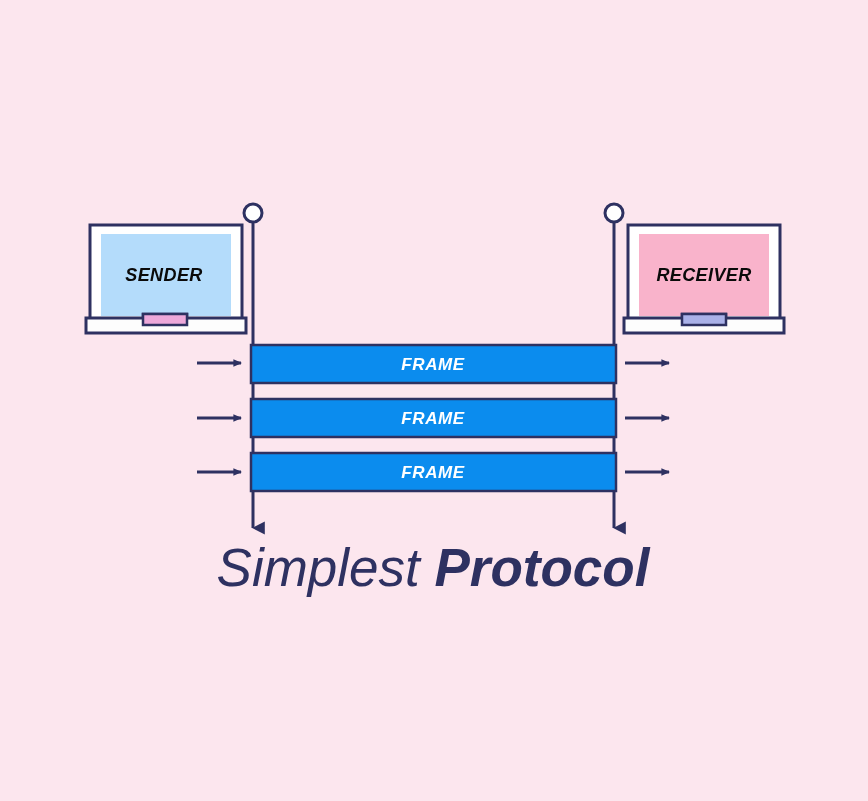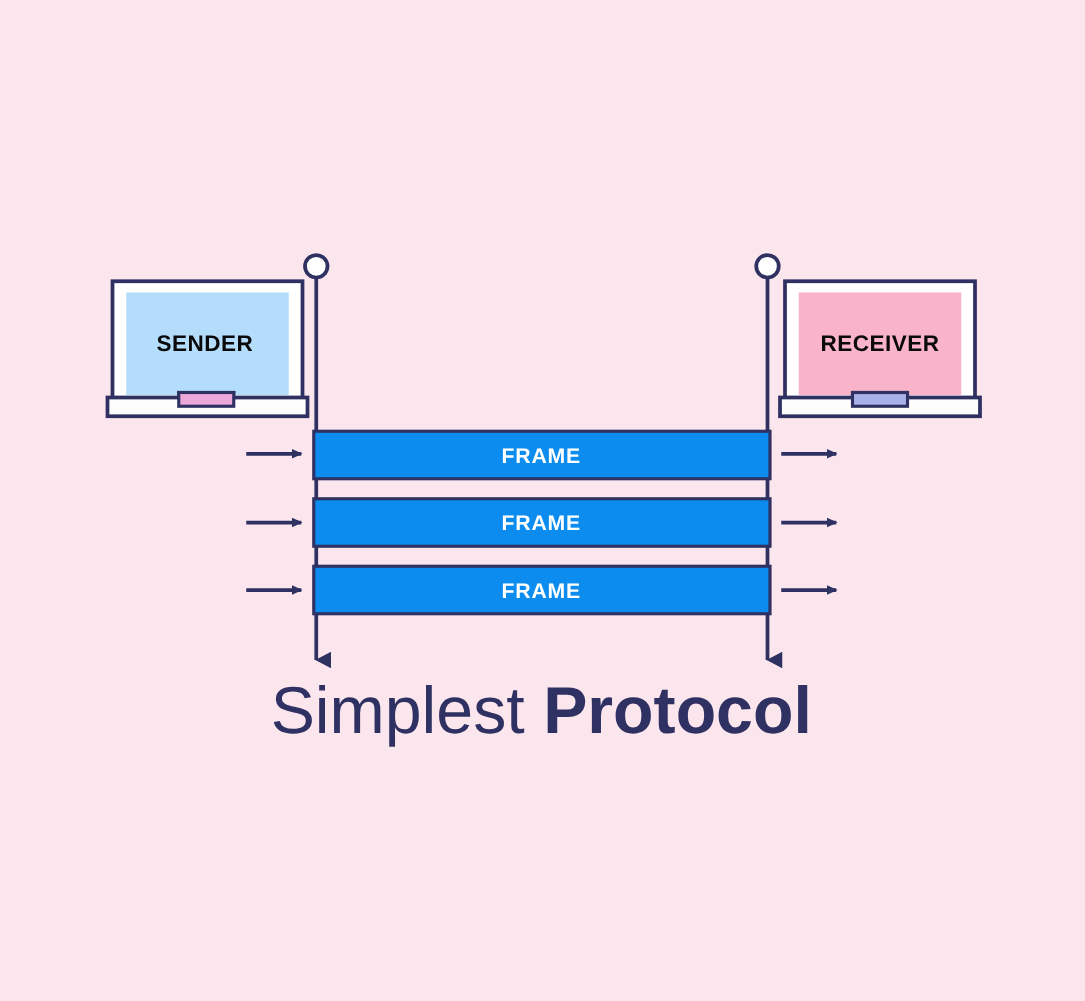--- a/index.html
+++ b/index.html
@@ -10,20 +10,21 @@
     width: 868px;
     height: 801px;
     overflow: hidden;
     font-family: "Liberation Sans", sans-serif;
   }
   #stage {
     position: relative;
     width: 868px;
     height: 801px;
     background: #fce6ee;
+    font-style: italic;
   }
   #diagram {
     position: absolute;
     left: 0;
     top: 0;
     width: 868px;
     height: 801px;
     display: block;
   }
   .frame-label {

